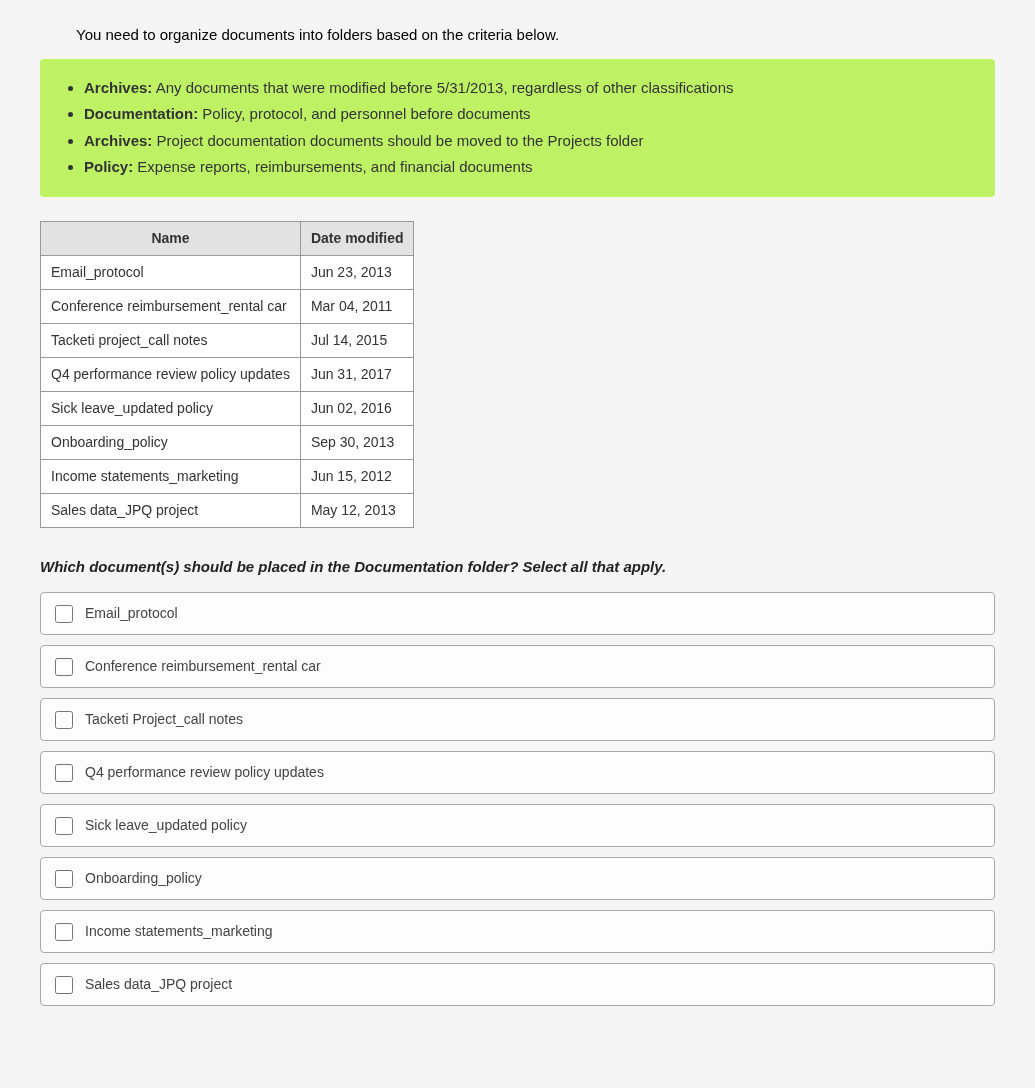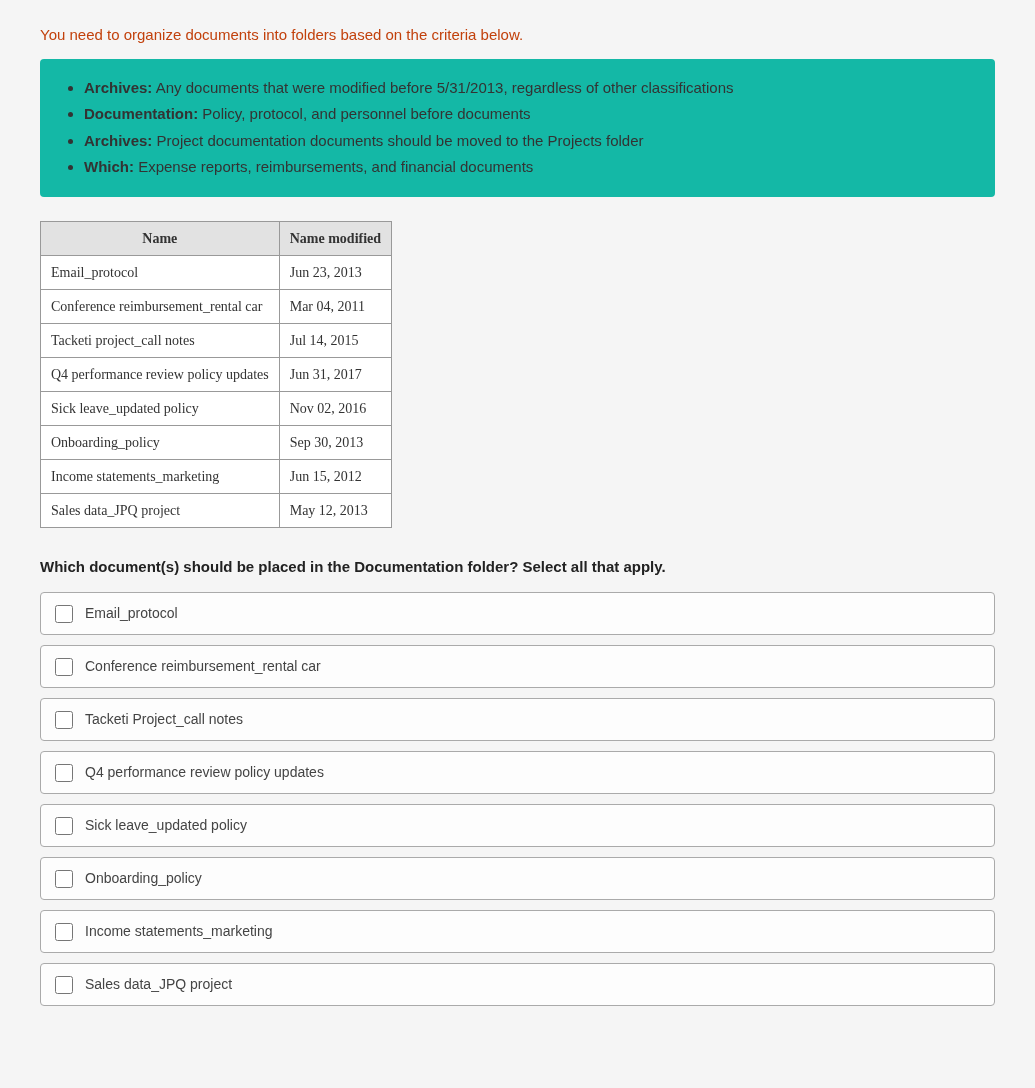--- a/index.html
+++ b/index.html
@@ -5,51 +5,51 @@
     * { box-sizing: border-box; }
     body {
       margin: 0;
       padding: 24px 40px;
       font-family: -apple-system, BlinkMacSystemFont, "Segoe UI", Arial, sans-serif;
       color: #333;
       background: #f5f5f5;
       font-size: 15px;
       line-height: 1.5;
     }
-    .intro { margin-bottom: 12px; color: #c2410c; }
+    .intro { margin-bottom: 12px; color: #000000; margin-left: 36px; }
     .criteria-box {
-      background: #14b8a6;
+      background: #bef264;
       border-radius: 4px;
       padding: 14px 22px;
       margin-bottom: 24px;
     }
     .criteria-box ul { margin: 0; padding-left: 22px; }
     .criteria-box li { margin: 4px 0; color: #333; }
     .criteria-box li .label { font-weight: 700; }
     table.docs {
       border-collapse: collapse;
       margin-bottom: 28px;
       font-size: 14px;
     }
     table.docs th, table.docs td {
       border: 1px solid #999;
       padding: 6px 10px;
       text-align: left;
       background: #fff;
-      font-family: Liberation Serif, serif;
     }
     table.docs th {
       background: #e2e2e2;
       font-weight: 700;
       text-align: center;
     }
     .question {
       font-weight: 700;
       margin-bottom: 14px;
       color: #222;
+      font-style: italic;
     }
     .option {
       display: flex;
       align-items: center;
       gap: 12px;
       border: 1px solid #aaa;
       border-radius: 4px;
       padding: 10px 14px;
       margin-bottom: 10px;
       background: #fdfdfd;
@@ -76,30 +76,30 @@
     <li>
       <span class="label">Archives:</span><span> Any documents that were modified before 5/31/2013, regardless of other classifications</span>
     </li>
     <li>
       <span class="label">Documentation:</span><span> Policy, protocol, and personnel before documents</span>
     </li>
     <li>
       <span class="label">Archives:</span><span> Project documentation documents should be moved to the Projects folder</span>
     </li>
     <li>
-      <span class="label">Which:</span><span> Expense reports, reimbursements, and financial documents</span>
+      <span class="label">Policy:</span><span> Expense reports, reimbursements, and financial documents</span>
     </li>
   </ul>
 </div>
 
 <table class="docs">
   <thead>
     <tr>
       <th>Name</th>
-      <th>Name modified</th>
+      <th>Date modified</th>
     </tr>
   </thead>
   <tbody>
     <tr>
         <td>Email_protocol</td>
         <td>Jun 23, 2013</td>
       </tr>
     <tr>
         <td>Conference reimbursement_rental car</td>
         <td>Mar 04, 2011</td>
@@ -107,21 +107,21 @@
     <tr>
         <td>Tacketi project_call notes</td>
         <td>Jul 14, 2015</td>
       </tr>
     <tr>
         <td>Q4 performance review policy updates</td>
         <td>Jun 31, 2017</td>
       </tr>
     <tr>
         <td>Sick leave_updated policy</td>
-        <td>Nov 02, 2016</td>
+        <td>Jun 02, 2016</td>
       </tr>
     <tr>
         <td>Onboarding_policy</td>
         <td>Sep 30, 2013</td>
       </tr>
     <tr>
         <td>Income statements_marketing</td>
         <td>Jun 15, 2012</td>
       </tr>
     <tr>

